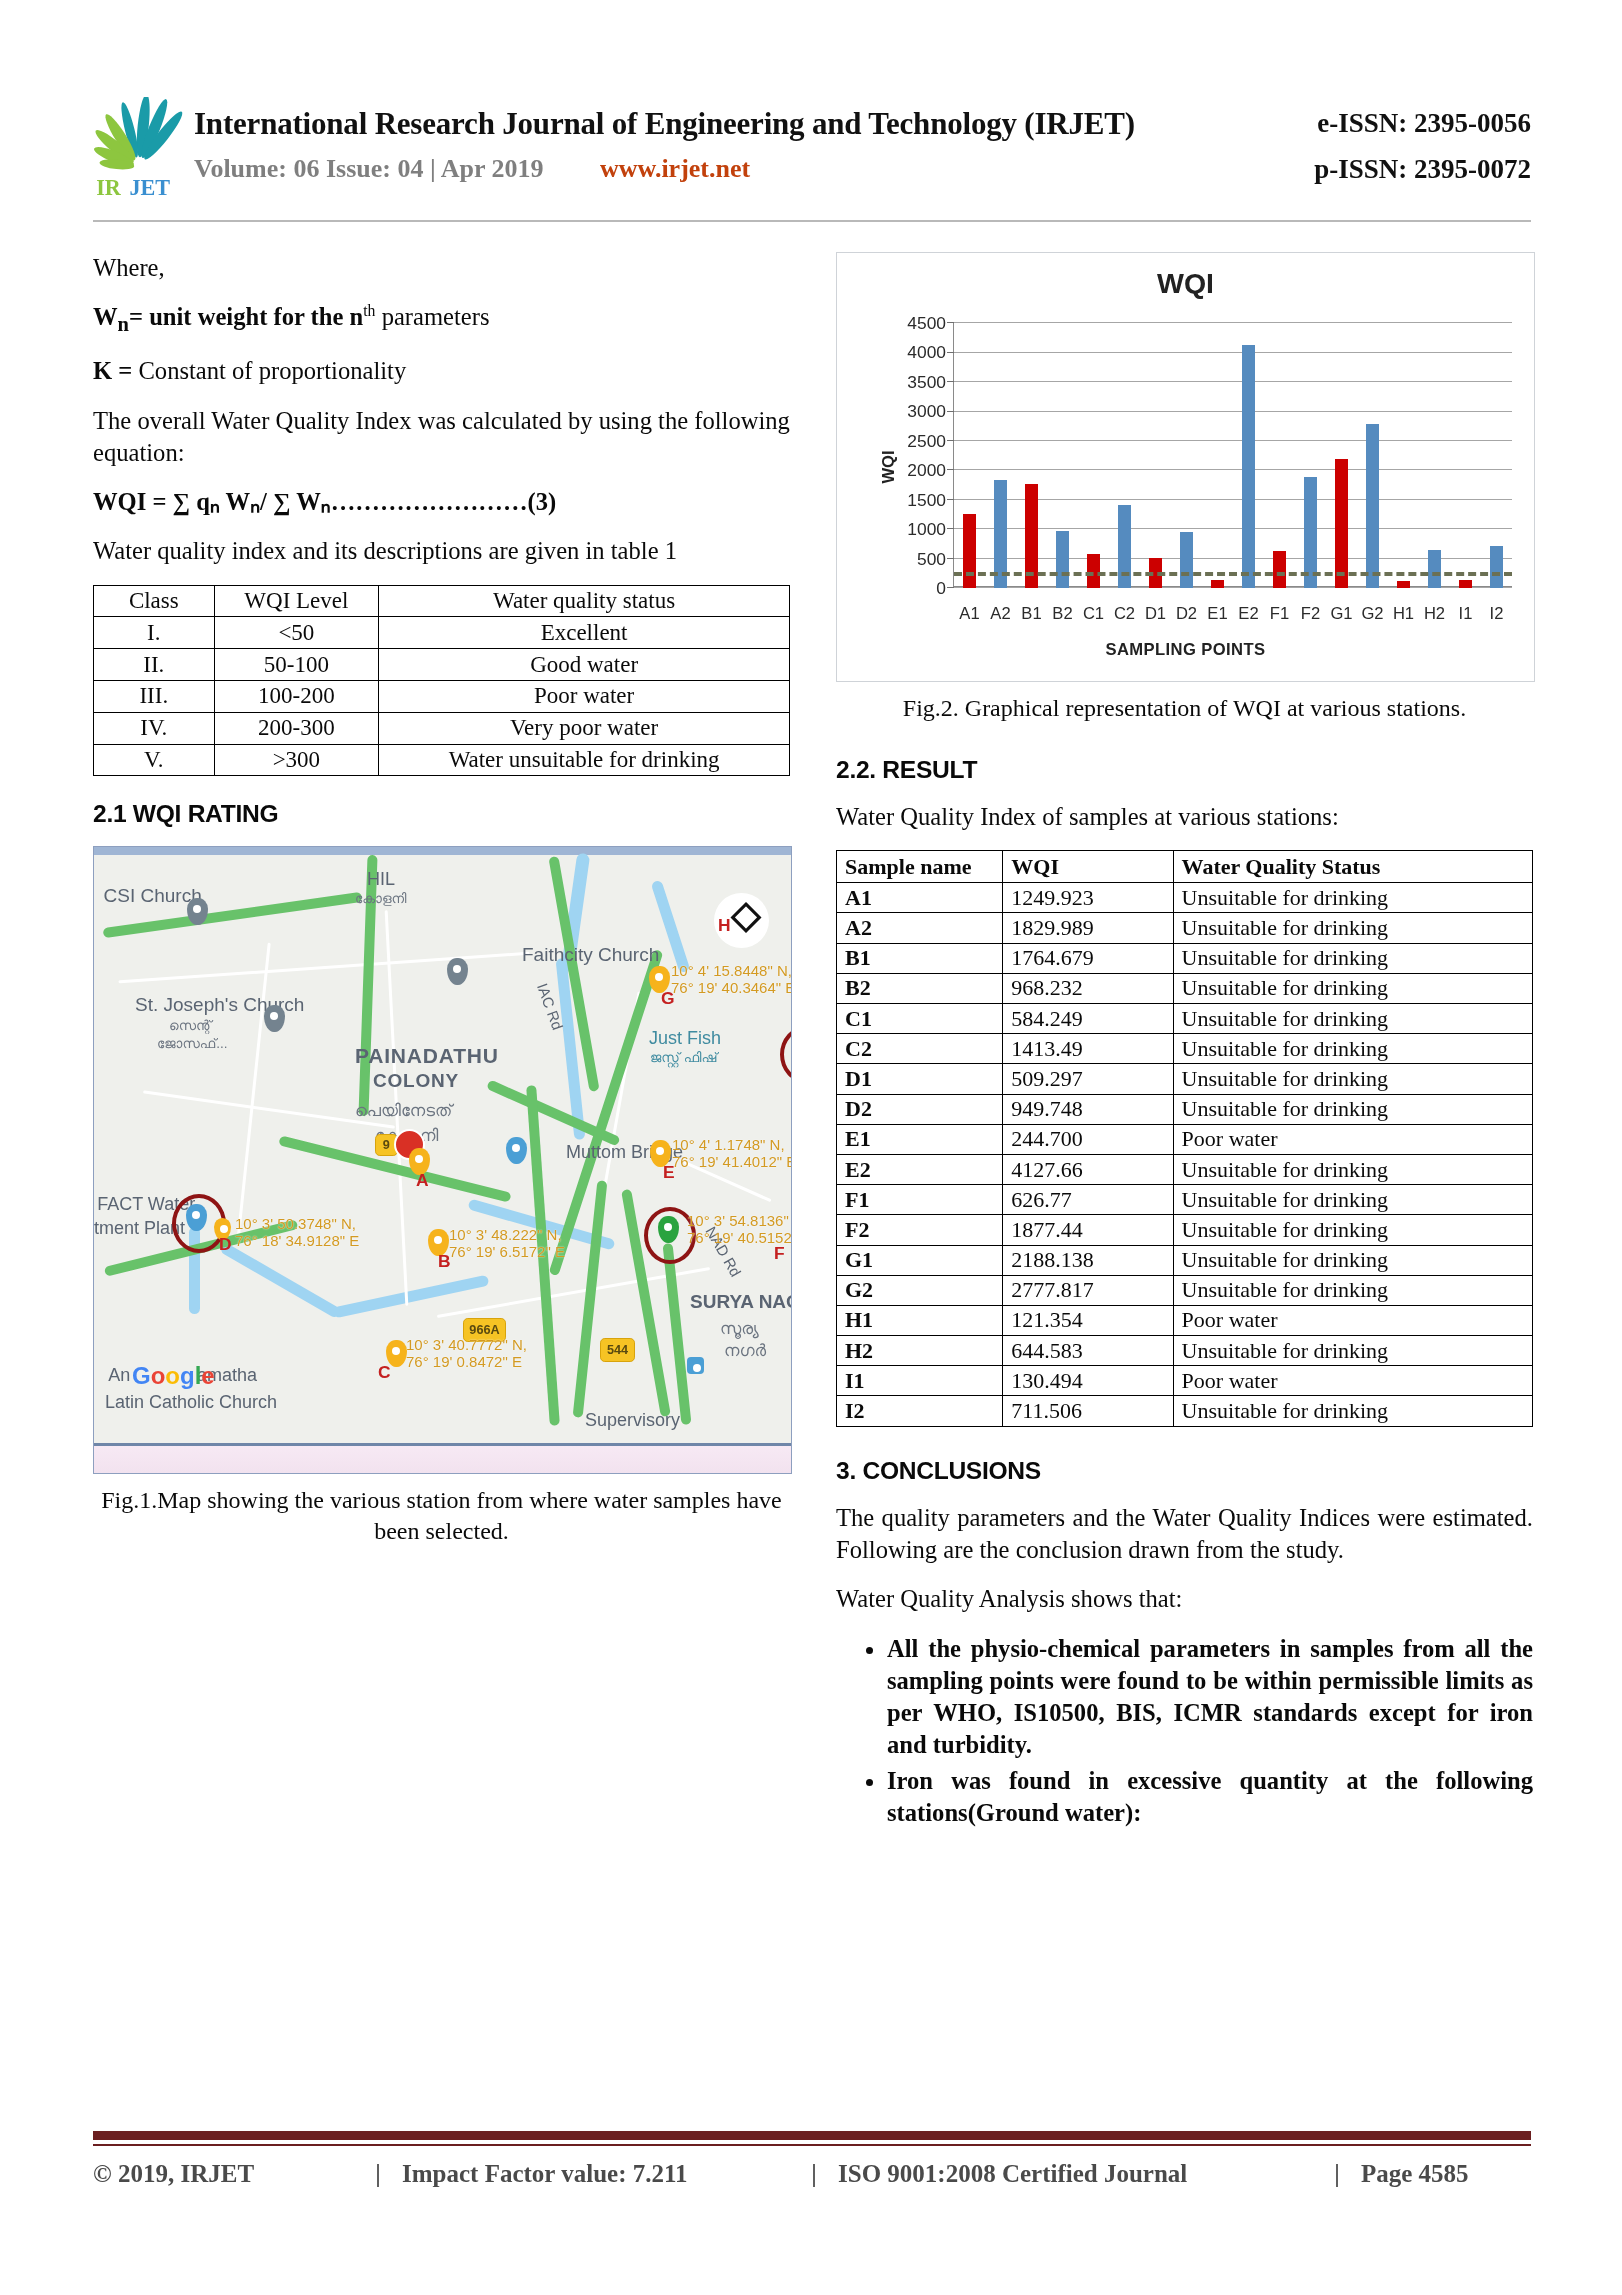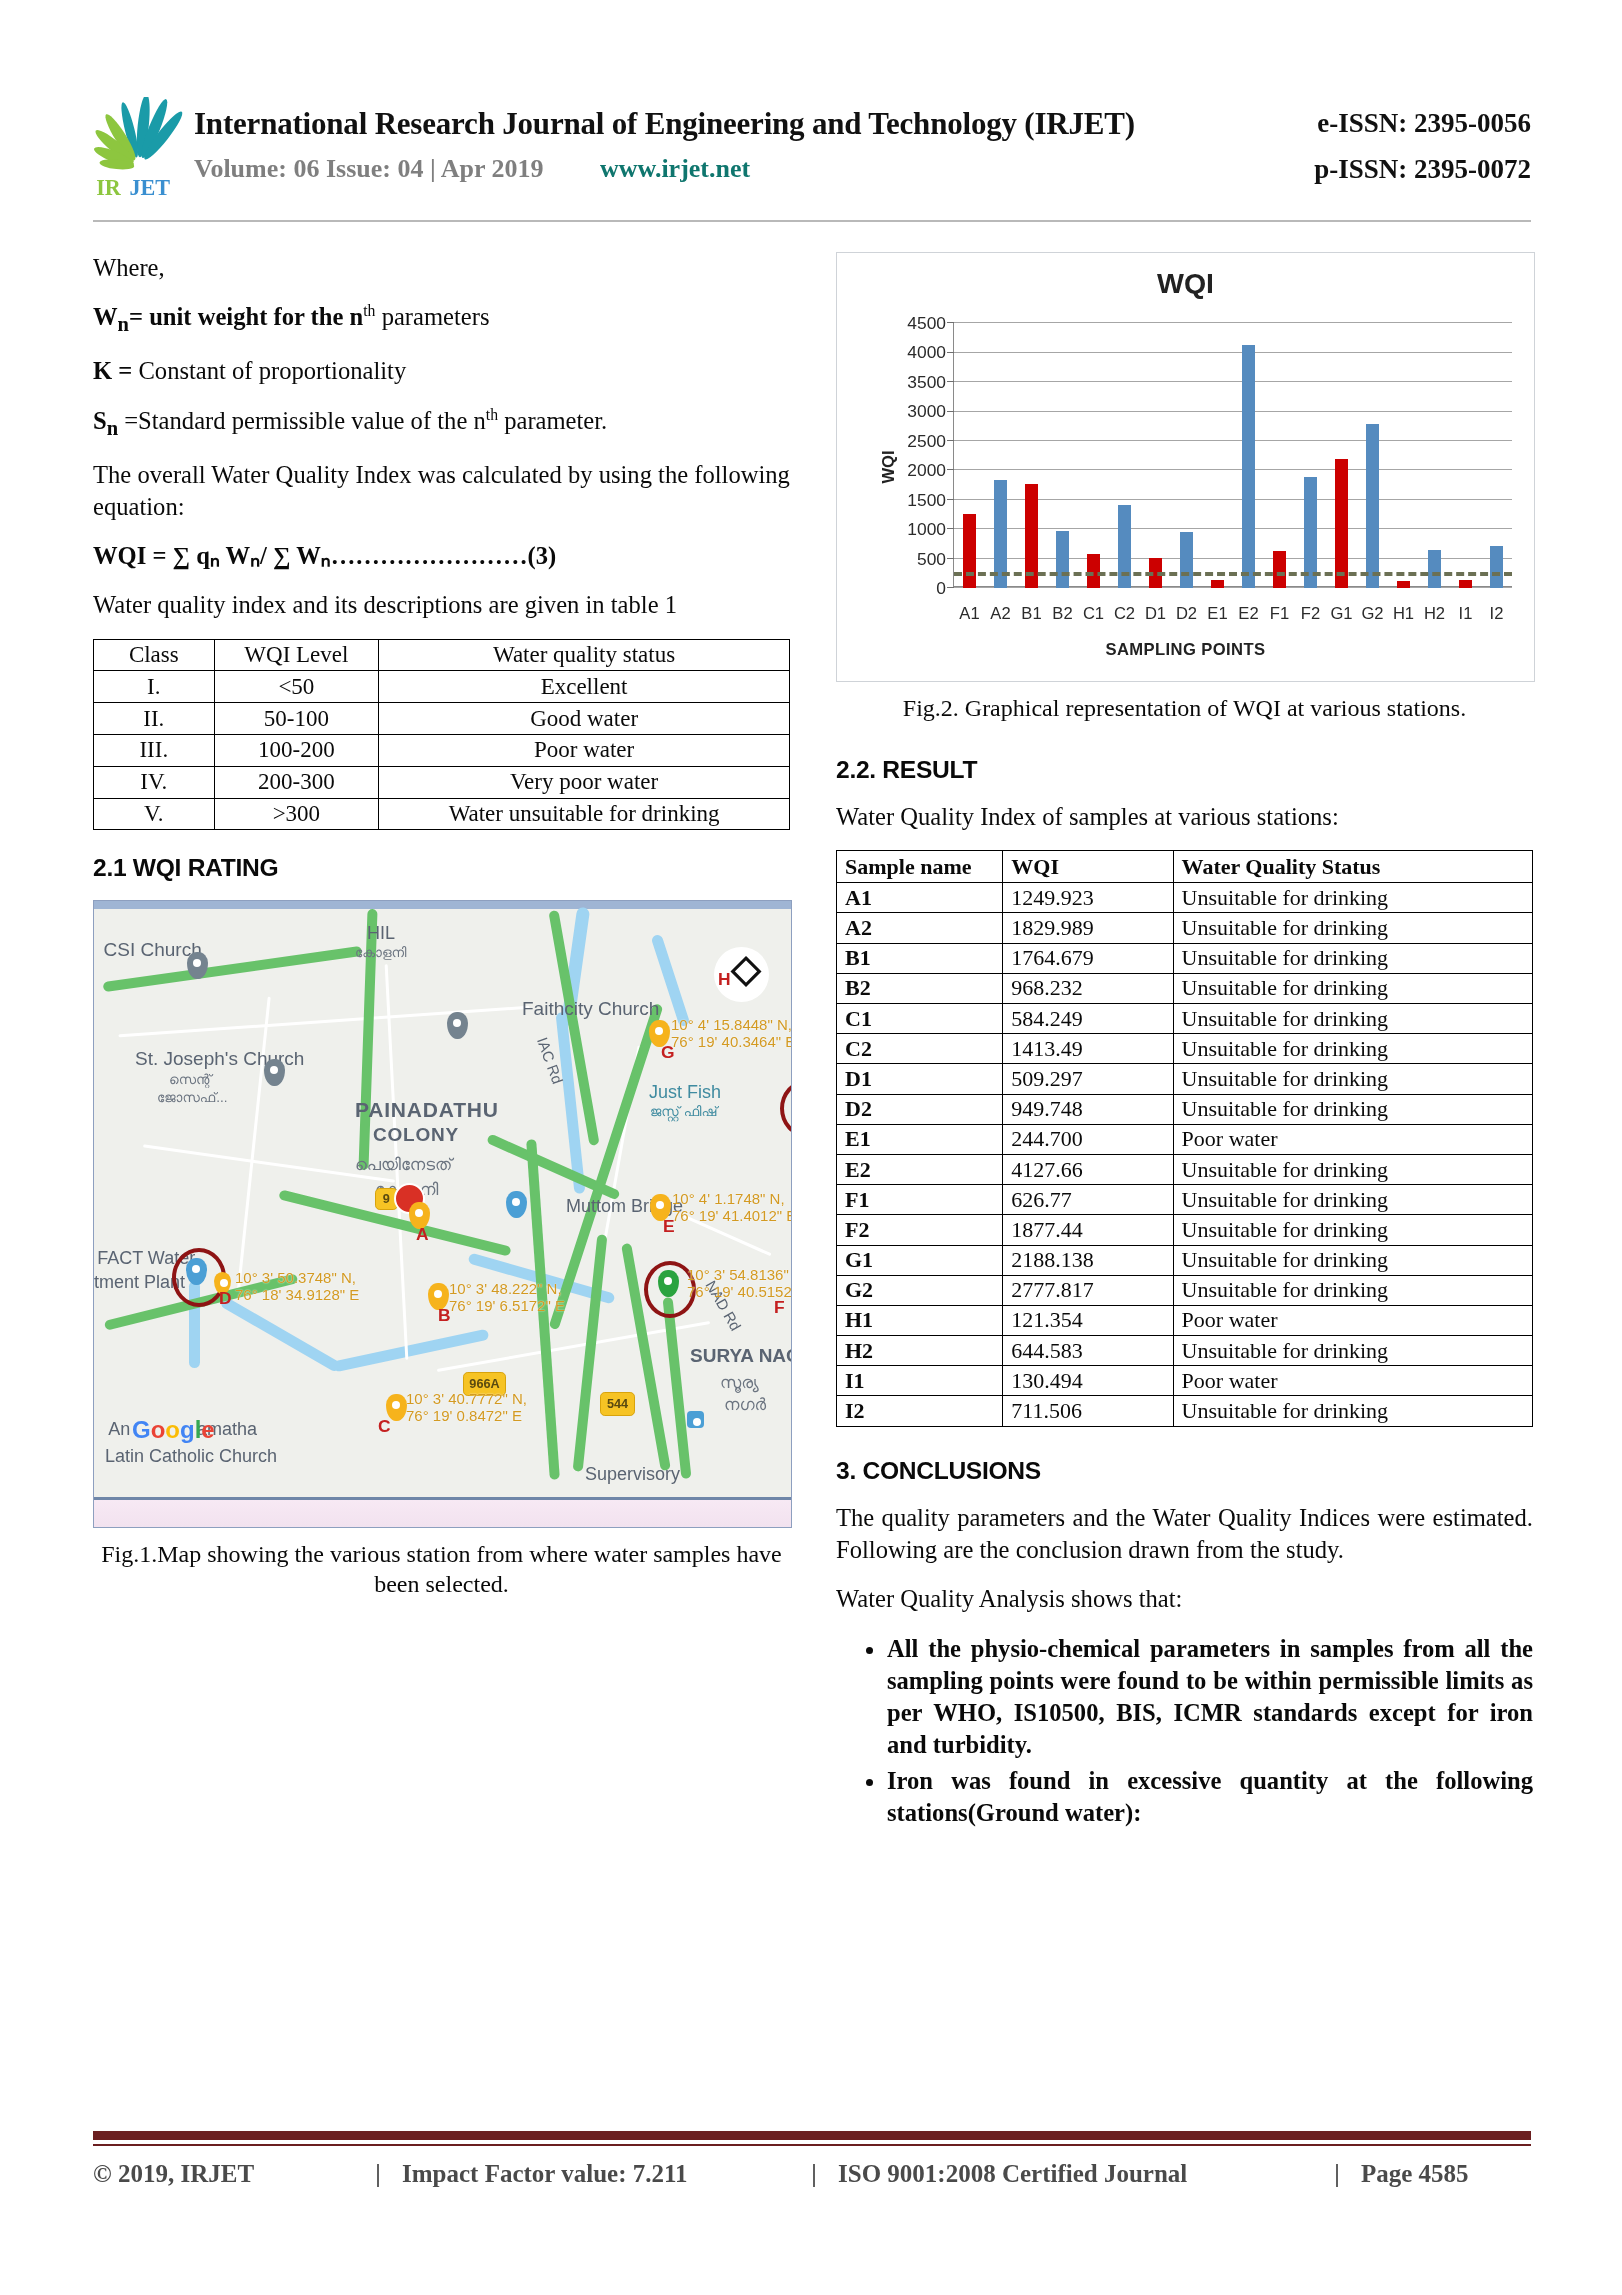--- a/index.html
+++ b/index.html
@@ -6,21 +6,21 @@
   body{width:1623px;height:2295px;font-family:"Liberation Serif",serif;color:#0a0a0a;overflow:hidden;}
   .page{position:relative;width:1623px;height:2295px;background:#fff;}
 
   
   .header{position:absolute;left:93px;top:95px;width:1438px;height:119px;}
   .logo{position:absolute;left:0;top:1.6px;width:95px;height:103px;}
   .logo svg{display:block;}
   .hdr-title{position:absolute;left:101px;top:11px;font-family:"Liberation Serif",serif;font-weight:bold;font-size:31px;letter-spacing:-0.2px;color:#111;white-space:nowrap;}
   .hdr-eissn{position:absolute;right:0px;top:12.7px;font-weight:bold;font-size:27px;color:#111;white-space:nowrap;}
   .hdr-vol{position:absolute;left:101px;top:59px;font-weight:bold;font-size:26px;color:#7f7f7f;white-space:nowrap;}
-  .hdr-www{position:absolute;left:507px;top:59px;font-weight:bold;font-size:26px;color:#0f766e;white-space:nowrap;}
+  .hdr-www{position:absolute;left:507px;top:59px;font-weight:bold;font-size:26px;color:#c2410c;white-space:nowrap;}
   .hdr-pissn{position:absolute;right:0px;top:59px;font-weight:bold;font-size:27px;color:#111;white-space:nowrap;}
   .hdr-rule{position:absolute;left:93px;top:220px;width:1438px;height:2.4px;background:#b9b9b9;}
 
   
   .col-left{position:absolute;left:93px;top:252px;width:697px;}
   .col-right{position:absolute;left:836px;top:252px;width:697px;}
 
   p.t{font-size:24.6px;line-height:1.30;margin:0 0 17.4px 0;text-align:left;}
   p.just{text-align:justify;}
   .b{font-weight:bold;}
@@ -135,23 +135,20 @@
     <p class="t">Where,</p>
 
     <p class="t">
       <span class="b"><span>W</span><sub>n</sub><span>= unit weight for the n</span></span><sup>th</sup><span> parameters</span>
     </p>
 
     <p class="t">
       <span class="b">K =</span><span> Constant of proportionality</span>
     </p>
 
-    <p class="t">
-      <span class="b"><span>S</span><sub>n</sub></span><span> =Standard permissible value of the n</span><sup>th</sup><span> parameter.</span>
-    </p>
 
     <p class="t">The overall Water Quality Index was calculated by using the following equation:</p>
 
     <p class="t b">WQI = ∑ qₙ Wₙ/  ∑ Wₙ……………………(3)</p>
 
     <p class="t">Water quality index and its descriptions are given in table 1</p>
 
     <table class="grid t1">
       <tbody>
         <tr>

